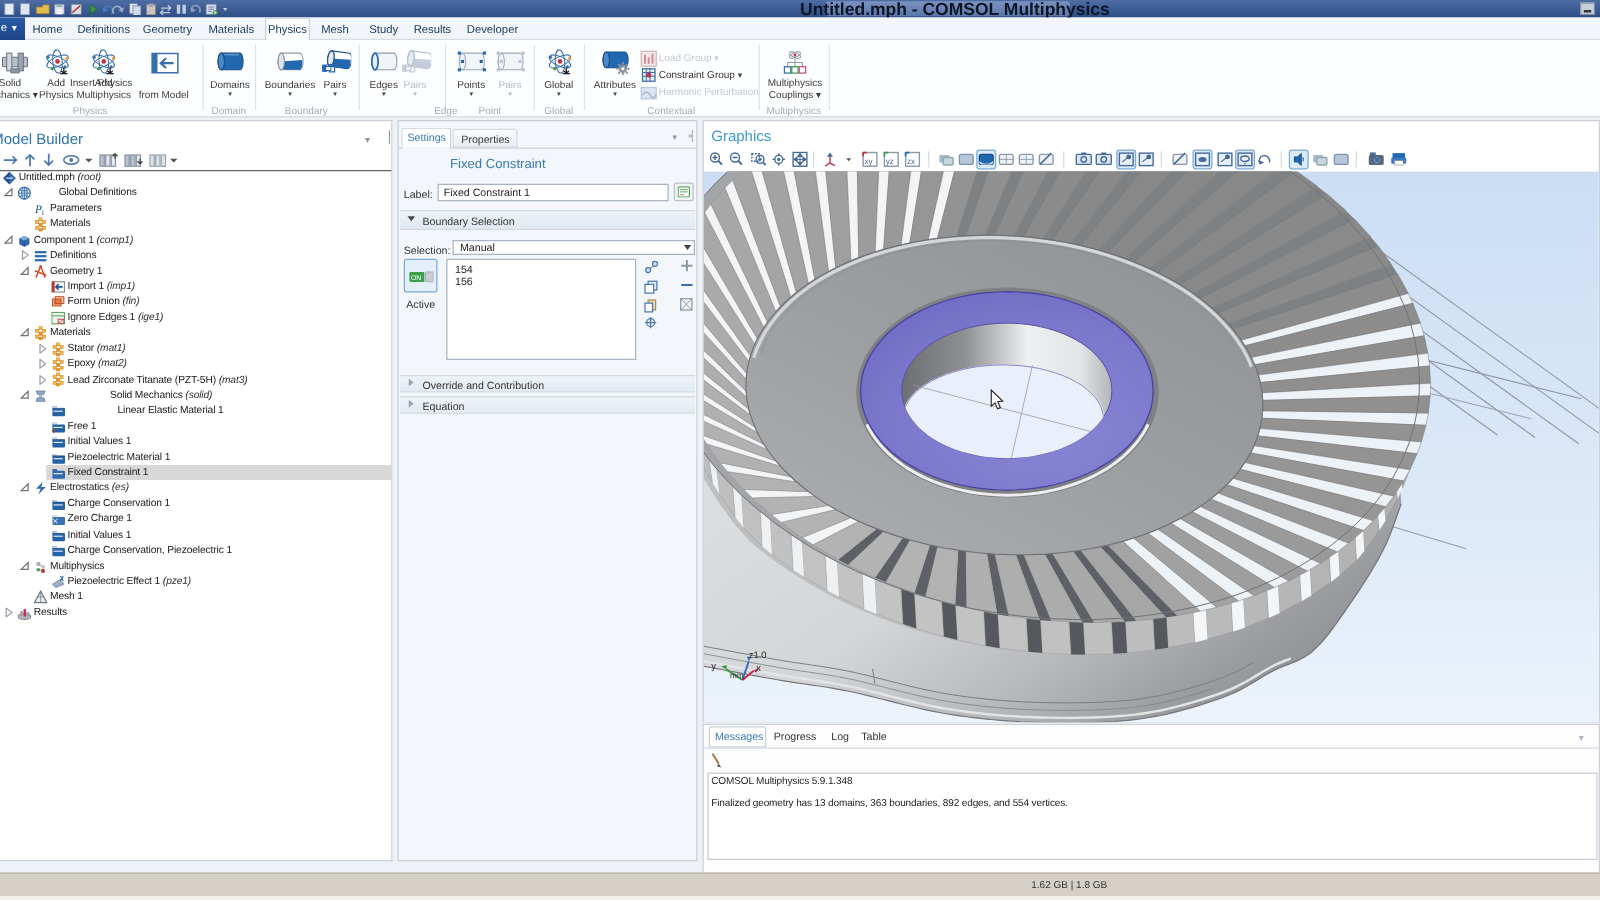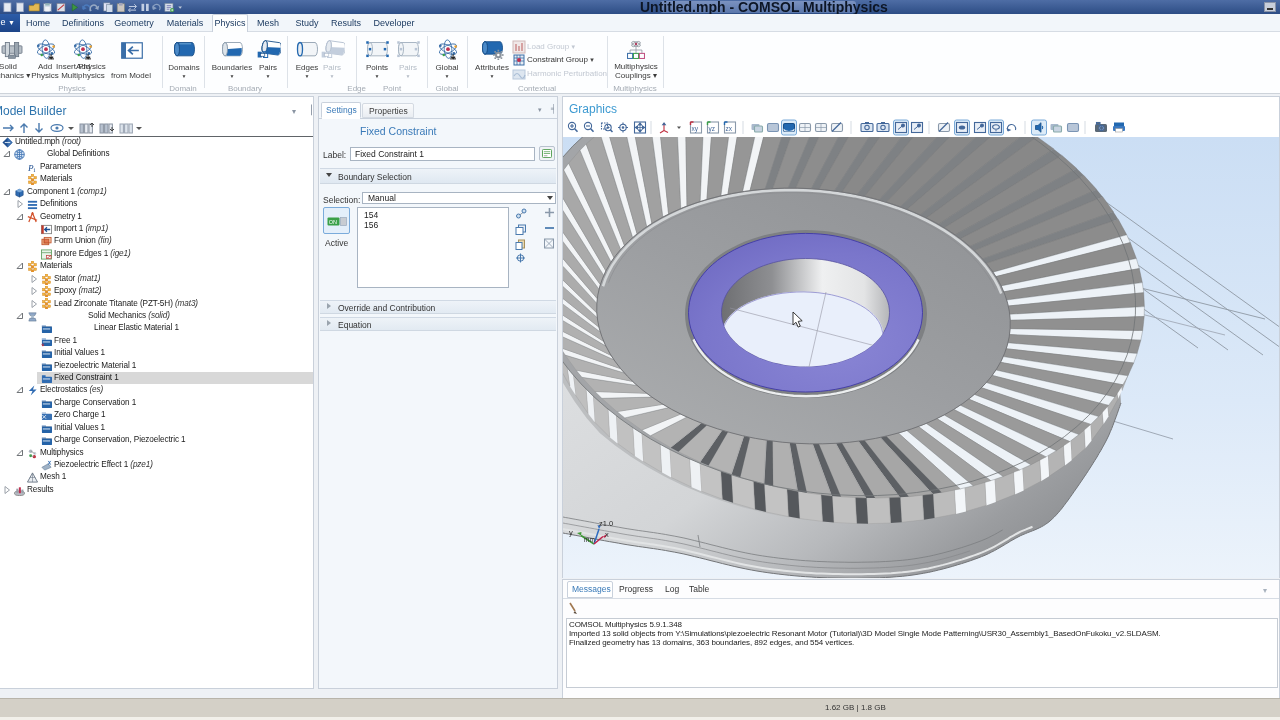--- a/index.html
+++ b/index.html
@@ -1006,17 +1006,16 @@
 <div class="abs tt" style="left:102px;top:4px;font-size:8.5px;color:#333;">Log</div>
 <div class="abs tt" style="left:126px;top:4px;font-size:8.5px;color:#333;">Table</div>
 <div class="abs" style="left:0px;top:18px;width:716px;height:1px;background:#d6dce4;"></div>
 <div class="abs" style="left:700px;top:6px;font-size:8px;color:#a8b2be;">▾</div>
 <svg class="abs" style="left:5px;top:22px" width="12" height="14" viewBox="0 0 12 14">
       <path d="M2,1 l5,8" stroke="#a07850" stroke-width="1.6"></path>
       <path d="M7,9 l2,3 -3.5,-1z" fill="#5a4a3a"></path>
     </svg>
 <div class="abs" style="left:3px;top:38px;width:712px;height:70px;background:#fff;border:1px solid #c6ccd4;"></div>
 <div class="abs tt" style="left:6px;top:40px;font-size:8px;letter-spacing:-0.1px;color:#222;">COMSOL Multiphysics 5.9.1.348</div>
-<div class="abs tt" style="left:6px;top:49px;font-size:8px;letter-spacing:-0.1px;color:#222;">Imported 13 solid objects from Y:\Simulations\piezoelectric Resonant Motor (Tutorial)\3D Model Single Mode Patterning\USR30_Assembly1_BasedOnFukoku_v2.SLDASM.</div>
 <div class="abs tt" style="left:6px;top:58px;font-size:8px;letter-spacing:-0.1px;color:#222;">Finalized geometry has 13 domains, 363 boundaries, 892 edges, and 554 vertices.</div>
 </div>
 <div class="abs" style="left:0;top:698px;width:1280px;height:19px;background:#d4d0c7;border-top:1px solid #b8b4aa;"></div>
 <div class="abs tt" style="left:825px;top:703px;font-size:8px;color:#333;">1.62 GB | 1.8 GB</div>
 <div class="abs" style="left:0;top:717px;width:1280px;height:3px;background:#f2f0ea;"></div>
 </body></html>

